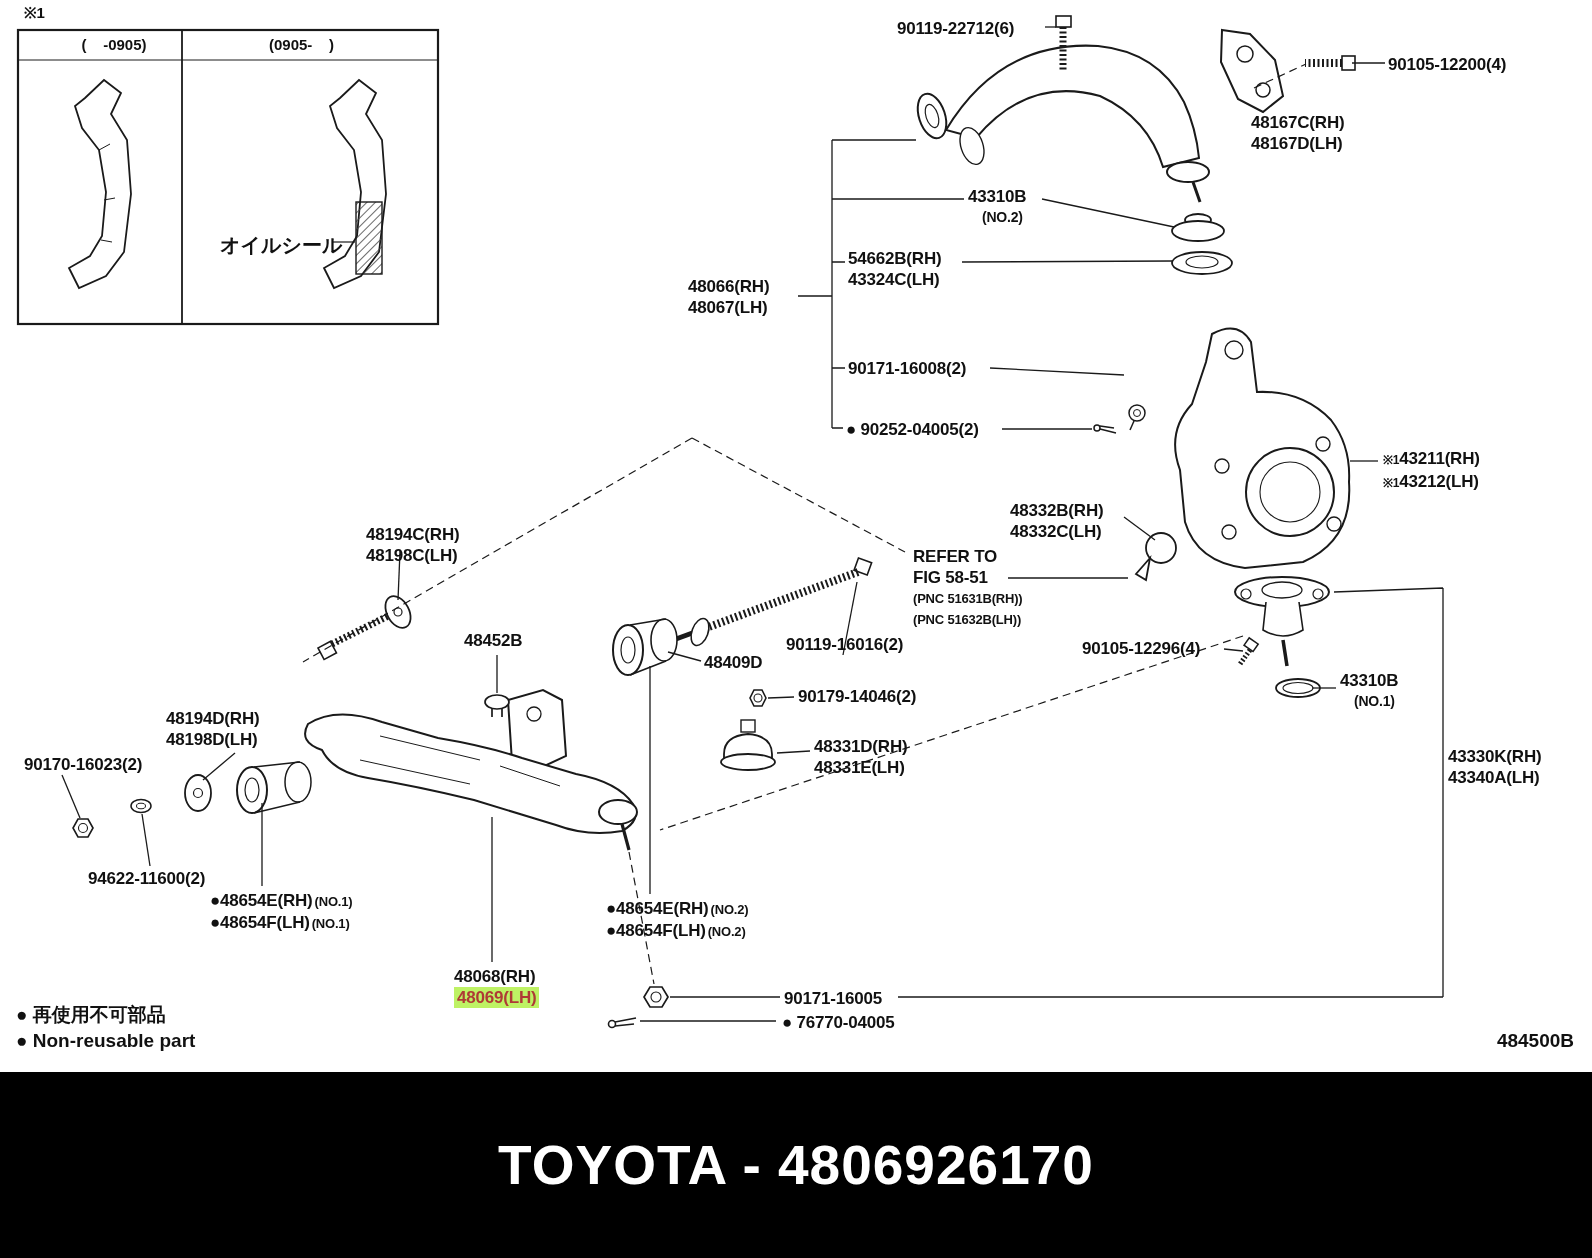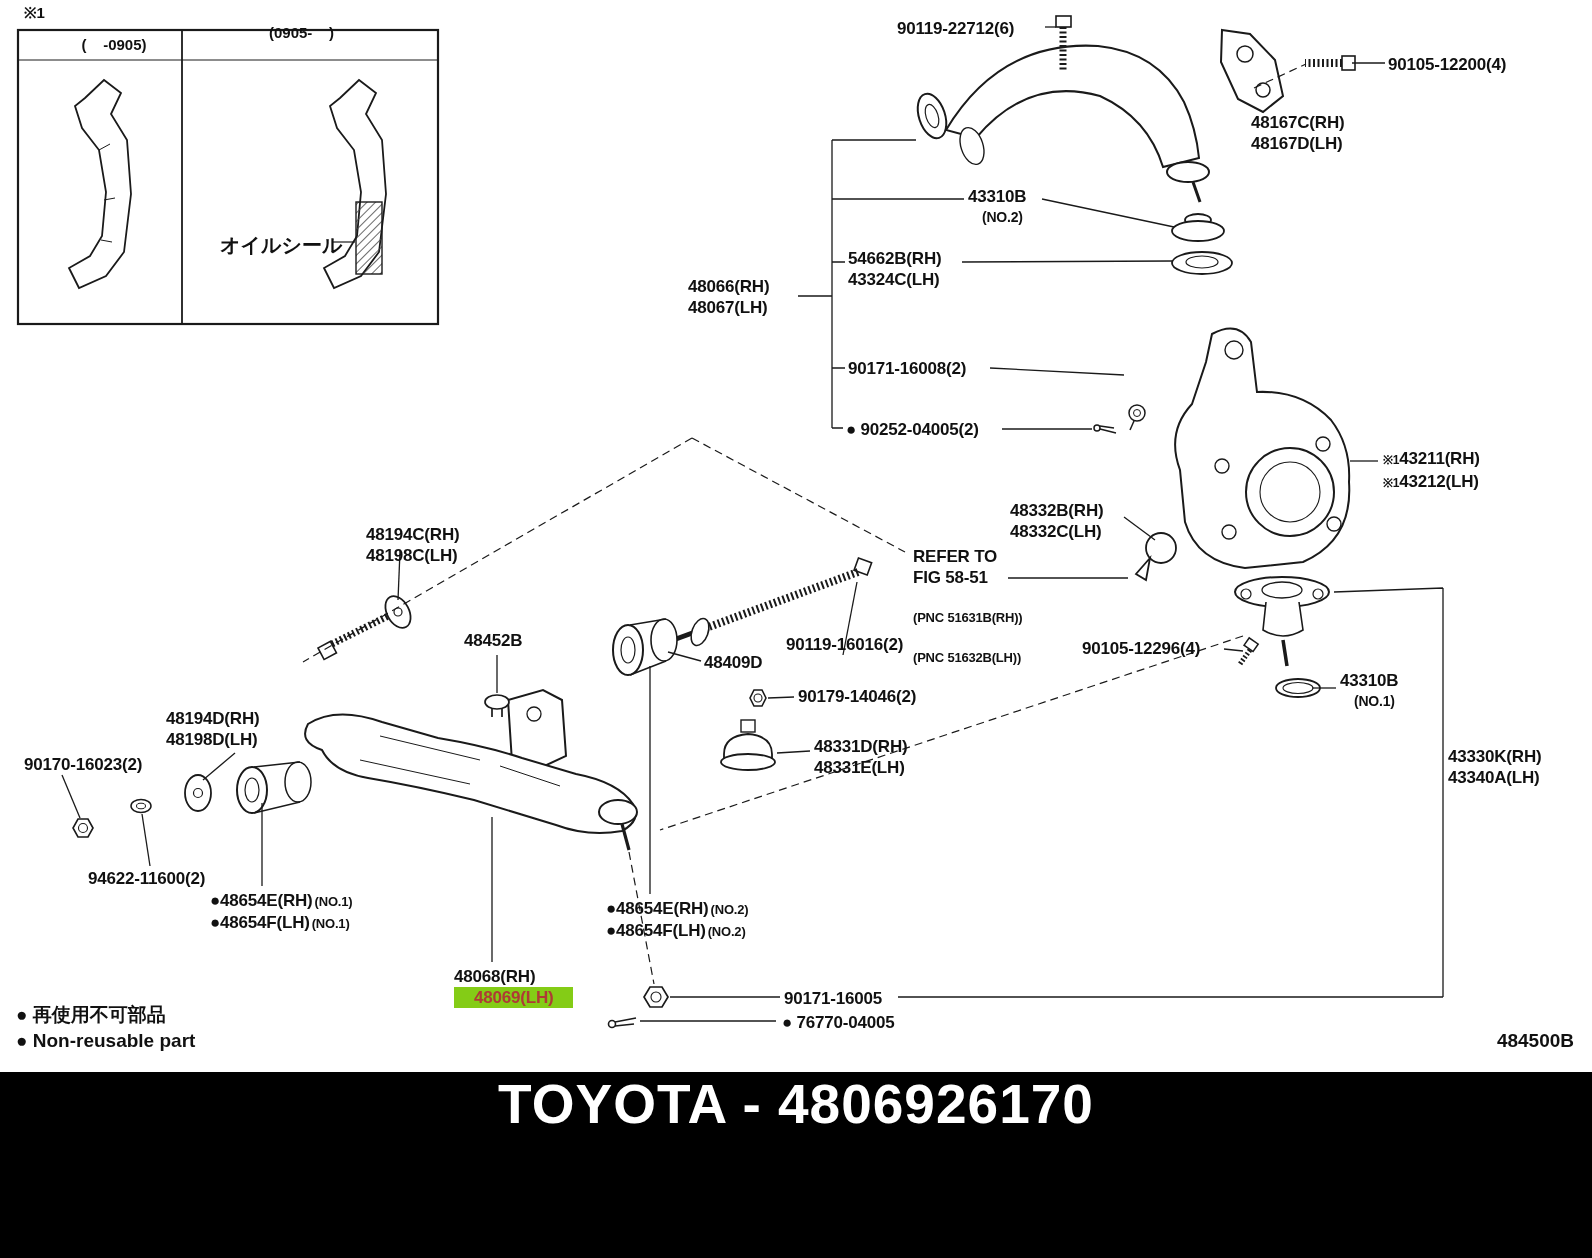--- a/index.html
+++ b/index.html
@@ -7,32 +7,32 @@
   #canvas {
     position:relative; width:1592px; height:1258px; background:#fff;
     overflow:hidden; font-family:"Liberation Sans", sans-serif; color:#111;
   }
   #art { position:absolute; left:0; top:0; }
   .label {
     position:absolute; font-weight:bold; font-size:17px; line-height:21px;
     color:#111; white-space:nowrap; letter-spacing:-0.2px;
   }
   .sub  { font-size:14px; padding-left:14px; }
-  .sub2 { font-size:13px;margin-top:19px; }
+  .sub2 { font-size:13px; }
   .xs   { font-size:12px; }
   .si   { font-size:13px; margin-left:2px; }
-  .hl   { background:#84cc16; color:#ae3a35; padding:0 20px; display:inline-block; }
+  .hl   { background:#bef264; color:#ae3a35; padding:0 3px; display:inline-block; }
   .inset-h { position:absolute; font-size:15px; font-weight:bold; text-align:center; white-space:pre; }
   .seal-label { position:absolute; left:220px; top:232px; font-size:20px; font-weight:bold; }
   .marker { position:absolute; left:24px; top:2px; font-size:15px; font-weight:bold; }
   .legend { position:absolute; left:16px; top:1002px; font-size:19px; font-weight:bold; line-height:26px; }
   .doc-code { position:absolute; right:18px; top:1030px; font-size:19px; font-weight:bold; }
   .footer {
     position:absolute; left:0; bottom:0; width:1592px; height:186px; background:#000;
-    color:#fff; display:flex; justify-content:center; gap:110px;
+    color:#fff; display:flex; align-items:center; justify-content:center; gap:110px;
     font-size:55px; font-weight:bold; letter-spacing:1px;
   }
 </style>
 </head>
 <body>
 
 <div id="canvas">
 
   <svg id="art" width="1592" height="1073" viewBox="0 0 1592 1073">
     <defs>
@@ -236,21 +236,21 @@
       <path d="M692 438 L303 662"></path>
       <path d="M692 438 L905 552"></path>
       <path d="M629 852 L654 984"></path>
       <path d="M1254 88 L1306 64"></path>
       <path d="M1243 636 L660 830"></path>
     </g>
   </svg>
 
   <div class="marker">※1</div>
   <div class="inset-h" style="left:18px;top:36px;width:192px">(    -0905)</div>
-  <div class="inset-h" style="left:182px;top:24px;width:239px">(0905-    )</div>
+  <div class="inset-h" style="left:182px;top:36px;width:239px">(0905-    )</div>
   <div class="seal-label">オイルシール</div>
 
   <div class="label" style="left:897px;top:18px">90119-22712(6)</div>
   <div class="label" style="left:1388px;top:54px">90105-12200(4)</div>
 
   <div class="label" style="left:1251px;top:112px">
     <div>48167C(RH)</div>
     <div>48167D(LH)</div>
   </div>
 

